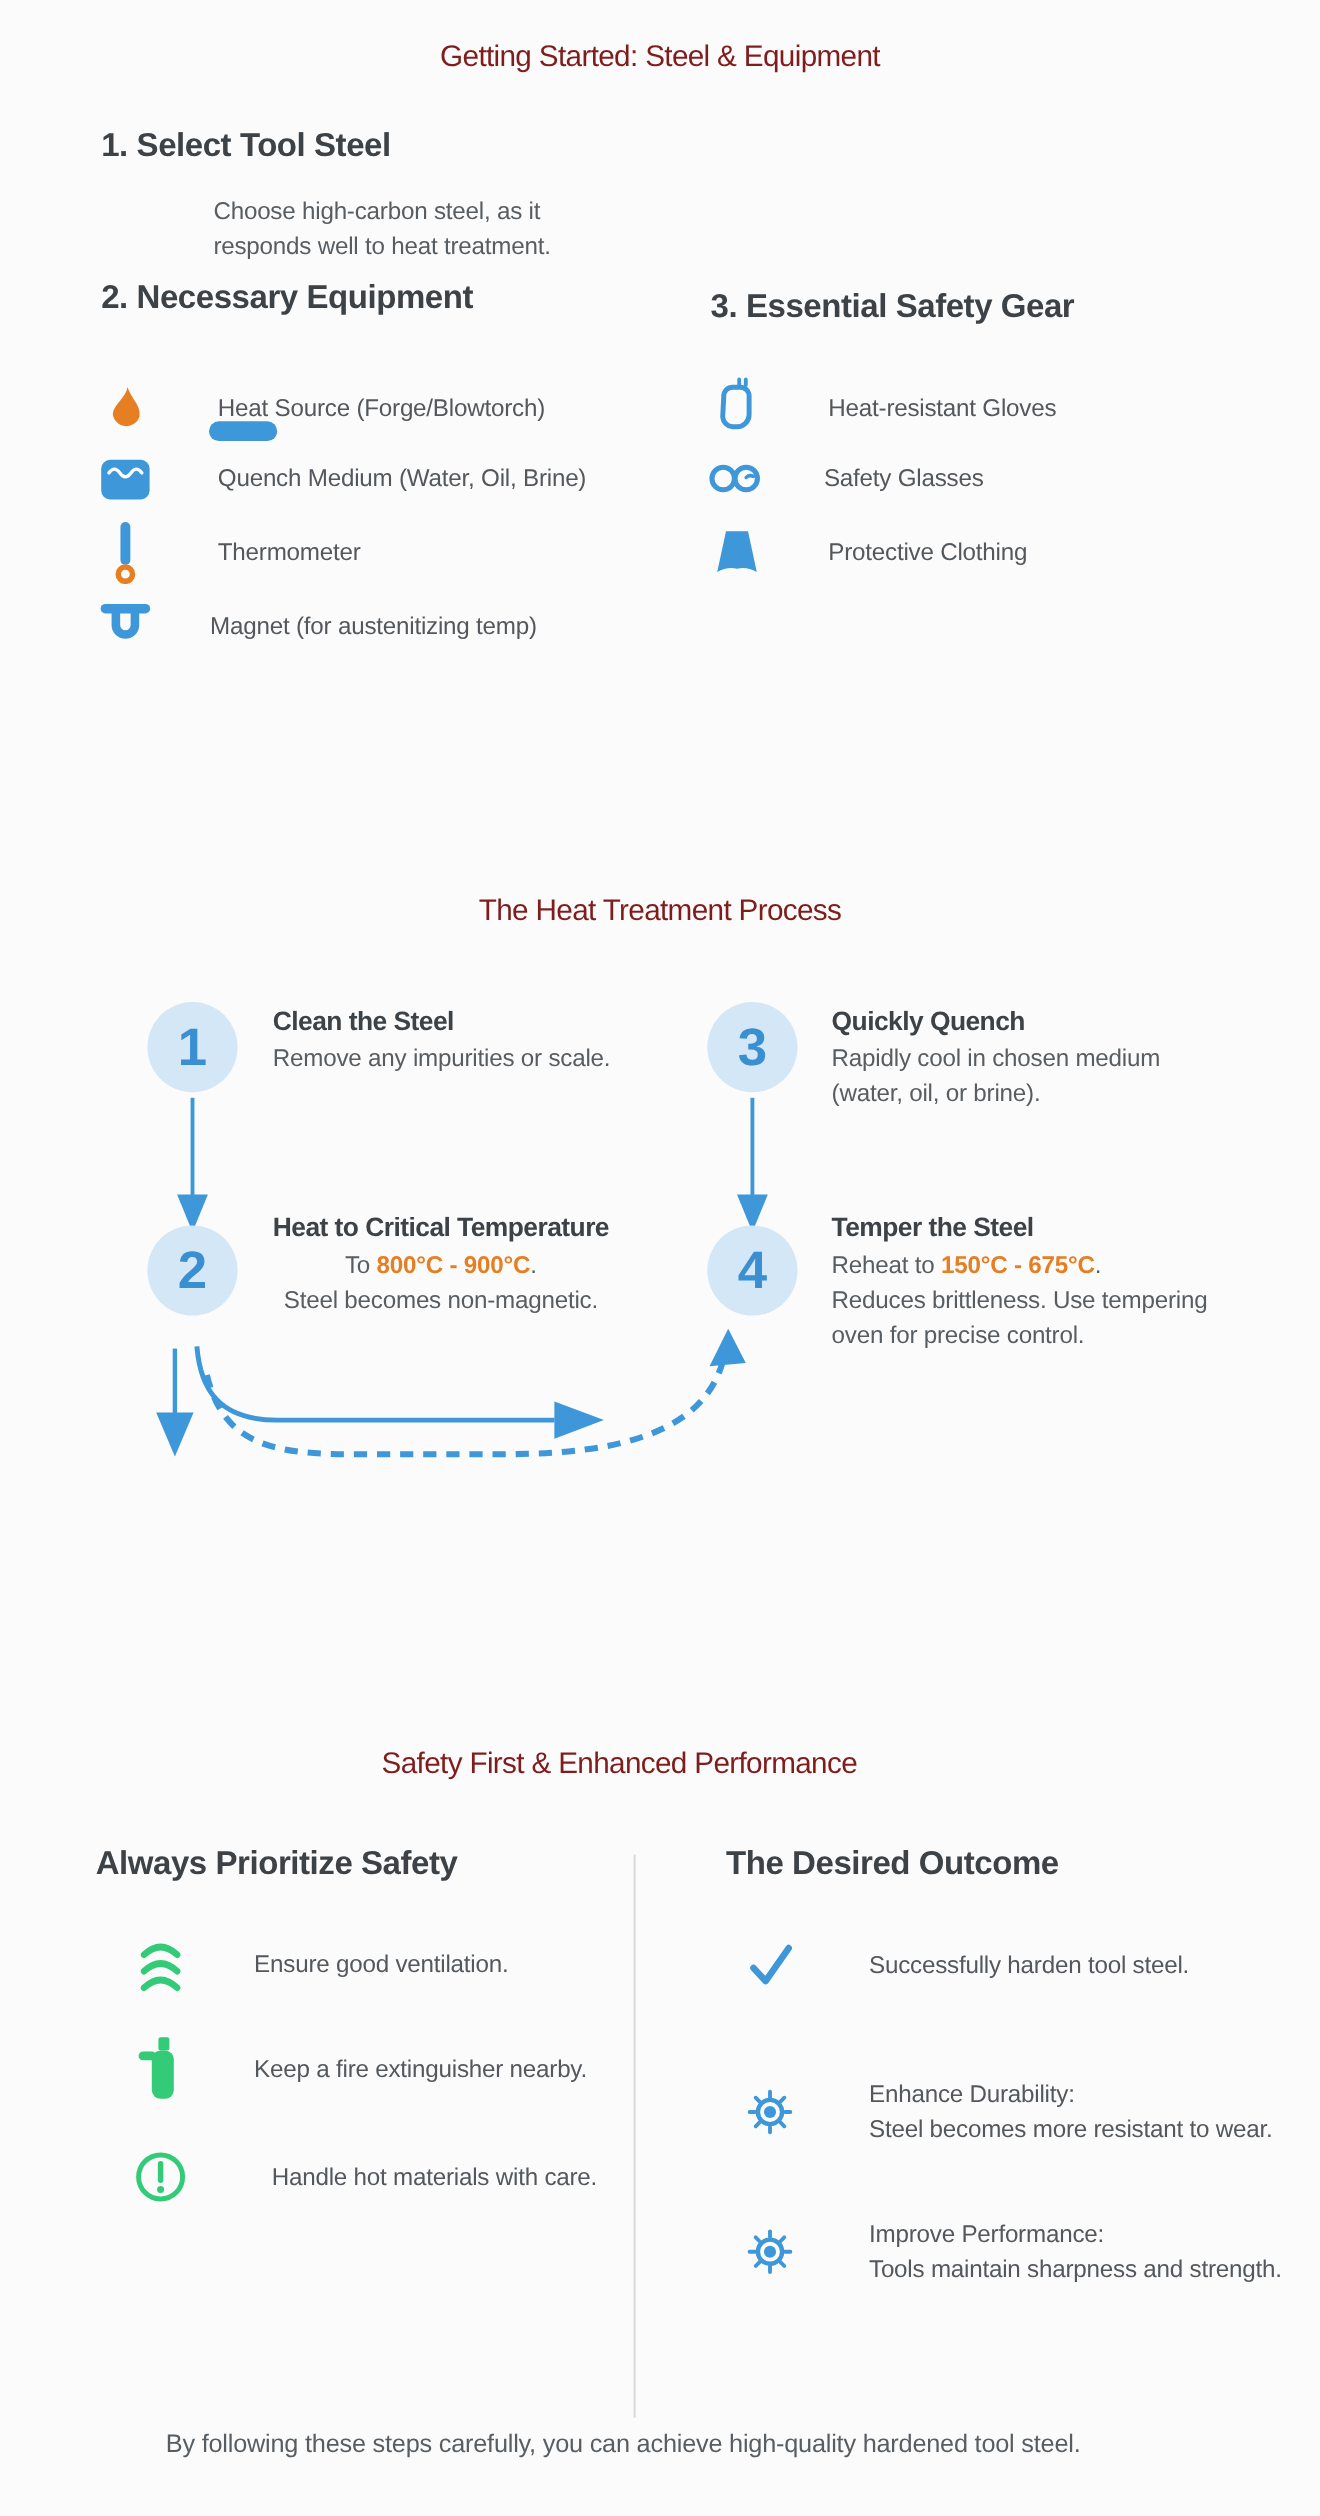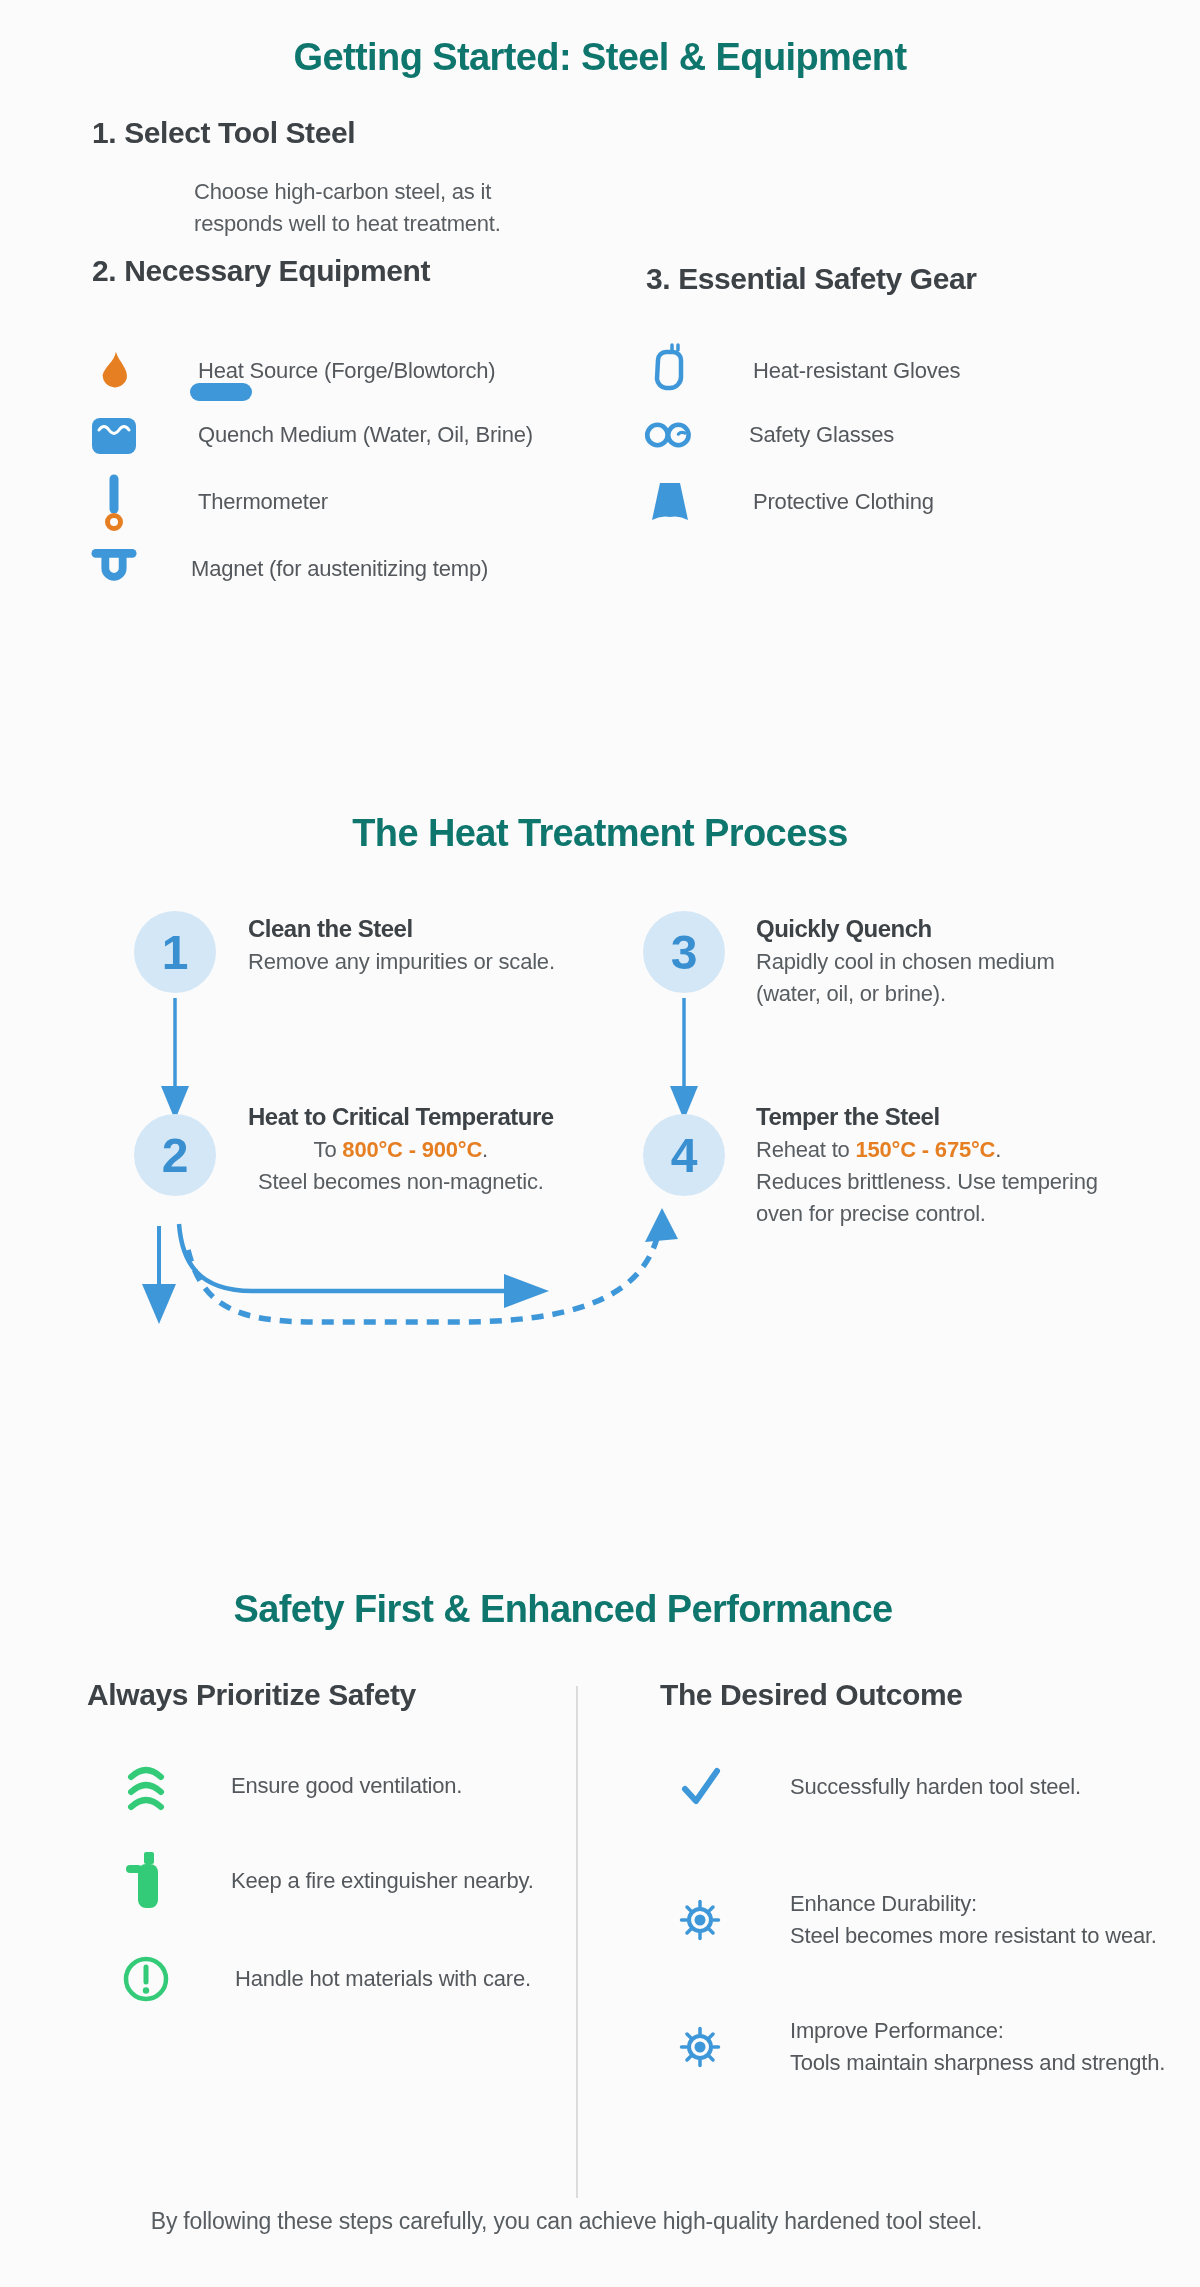--- a/index.html
+++ b/index.html
@@ -1,19 +1,19 @@
 <!DOCTYPE html>
 <html><head>
 <meta charset="utf-8">
 <style>
   html,body{margin:0;padding:0;background:#fbfbfb;}
   .page{position:relative;width:1200px;height:2287px;background:#fbfbfb;overflow:hidden;
         font-family:"Liberation Sans","DejaVu Sans",sans-serif;color:#585d61;}
   .abs{position:absolute;}
-  .h1{font-size:38px;font-weight:bold;color:#0f766e;letter-spacing:-0.6px;white-space:nowrap;}
+  .h1{font-size:27px;font-weight:normal;color:#7f1d1d;letter-spacing:-0.6px;white-space:nowrap;}
   .h2{font-size:30px;font-weight:bold;color:#3d4247;letter-spacing:-0.4px;white-space:nowrap;}
   .center{left:0;width:1200px;text-align:center;}
   .body-text{font-size:22px;line-height:32px;color:#585d61;letter-spacing:-0.2px;white-space:nowrap;}
   .row{display:flex;align-items:center;gap:35px;}
   .icon-box{width:52px;display:flex;justify-content:center;align-items:center;flex:0 0 52px;}
   .row-label{font-size:22px;color:#54585c;letter-spacing:-0.2px;white-space:nowrap;}
   .circle{width:82px;height:82px;border-radius:50%;background:#d4e7f7;display:flex;
           align-items:center;justify-content:center;z-index:2;}
   .circle span{font-size:48px;font-weight:bold;color:#3a8fd0;}
   .step-title{font-size:24px;font-weight:bold;color:#3d4247;letter-spacing:-0.5px;line-height:34px;white-space:nowrap;}
@@ -195,21 +195,21 @@
   </div>
 
   <div class="abs row" style="left:120px;top:1953px;height:52px;">
     <span class="icon-box">
       <svg width="50" height="50" viewBox="0 0 50 50">
           <circle cx="25" cy="25" r="20" fill="none" stroke="#33cb77" stroke-width="4.5"></circle>
           <line x1="25" y1="13" x2="25" y2="28" stroke="#33cb77" stroke-width="5" stroke-linecap="round"></line>
           <circle cx="25" cy="36.5" r="3.2" fill="#33cb77"></circle>
         </svg>
     </span>
-    <div class="row-label" style="margin-left:28px;">Handle hot materials with care.</div>
+    <div class="row-label" style="margin-left:40px;">Handle hot materials with care.</div>
   </div>
 
   <div class="abs row" style="left:676px;top:1763px;height:48px;">
     <span class="icon-box" style="width:48px;flex-basis:48px;">
       <svg width="48" height="48" viewBox="0 0 48 48">
           <path d="M9 26 L20 38 L41 8" fill="none" stroke="#3e97d8" stroke-width="6" stroke-linecap="round" stroke-linejoin="round"></path>
         </svg>
     </span>
     <div class="row-label" style="margin-left:31px;">Successfully harden tool steel.</div>
   </div>

